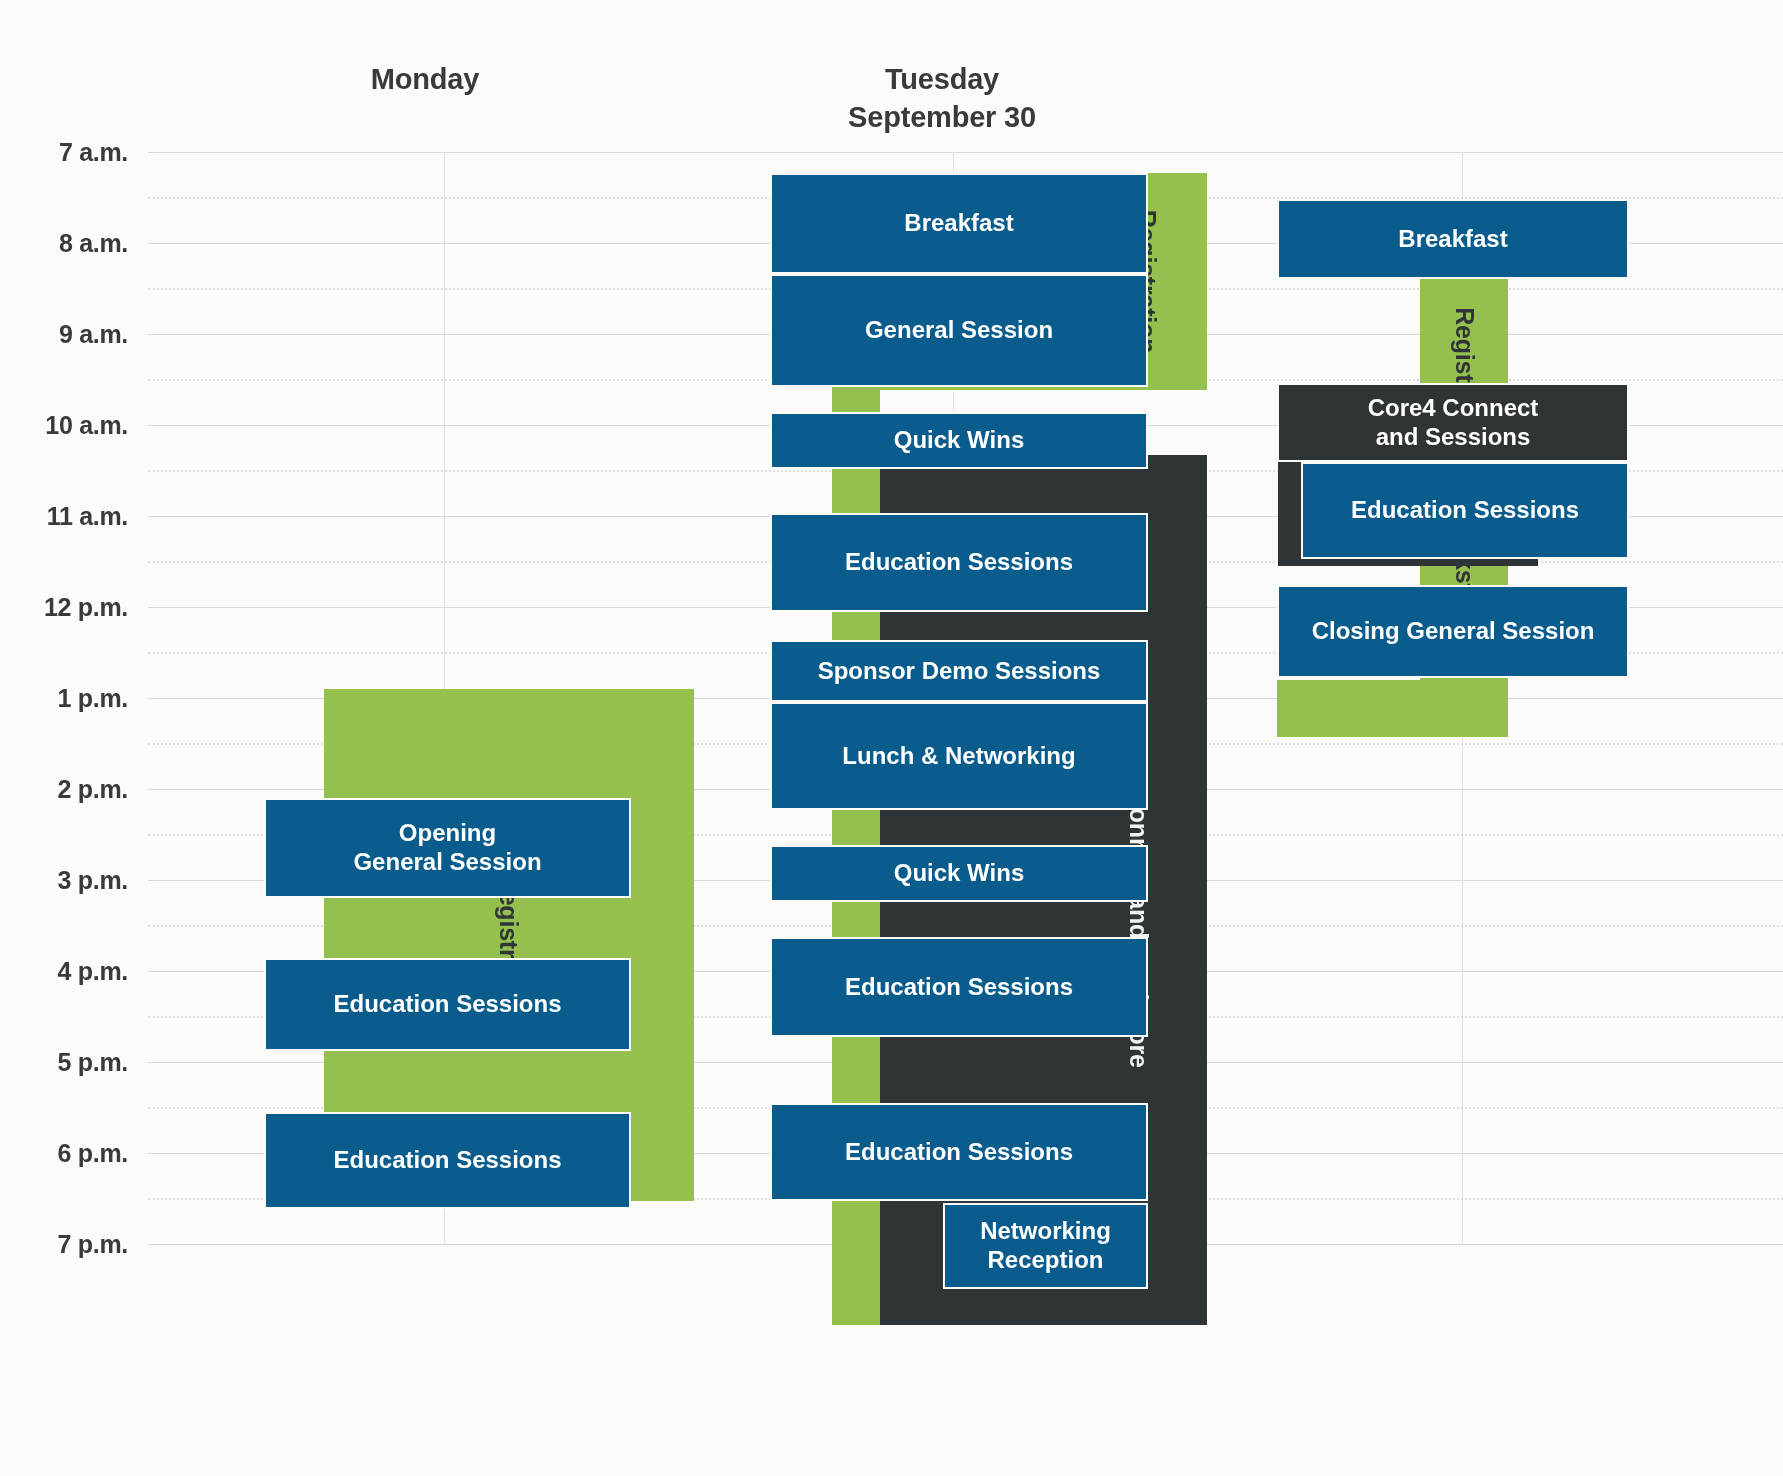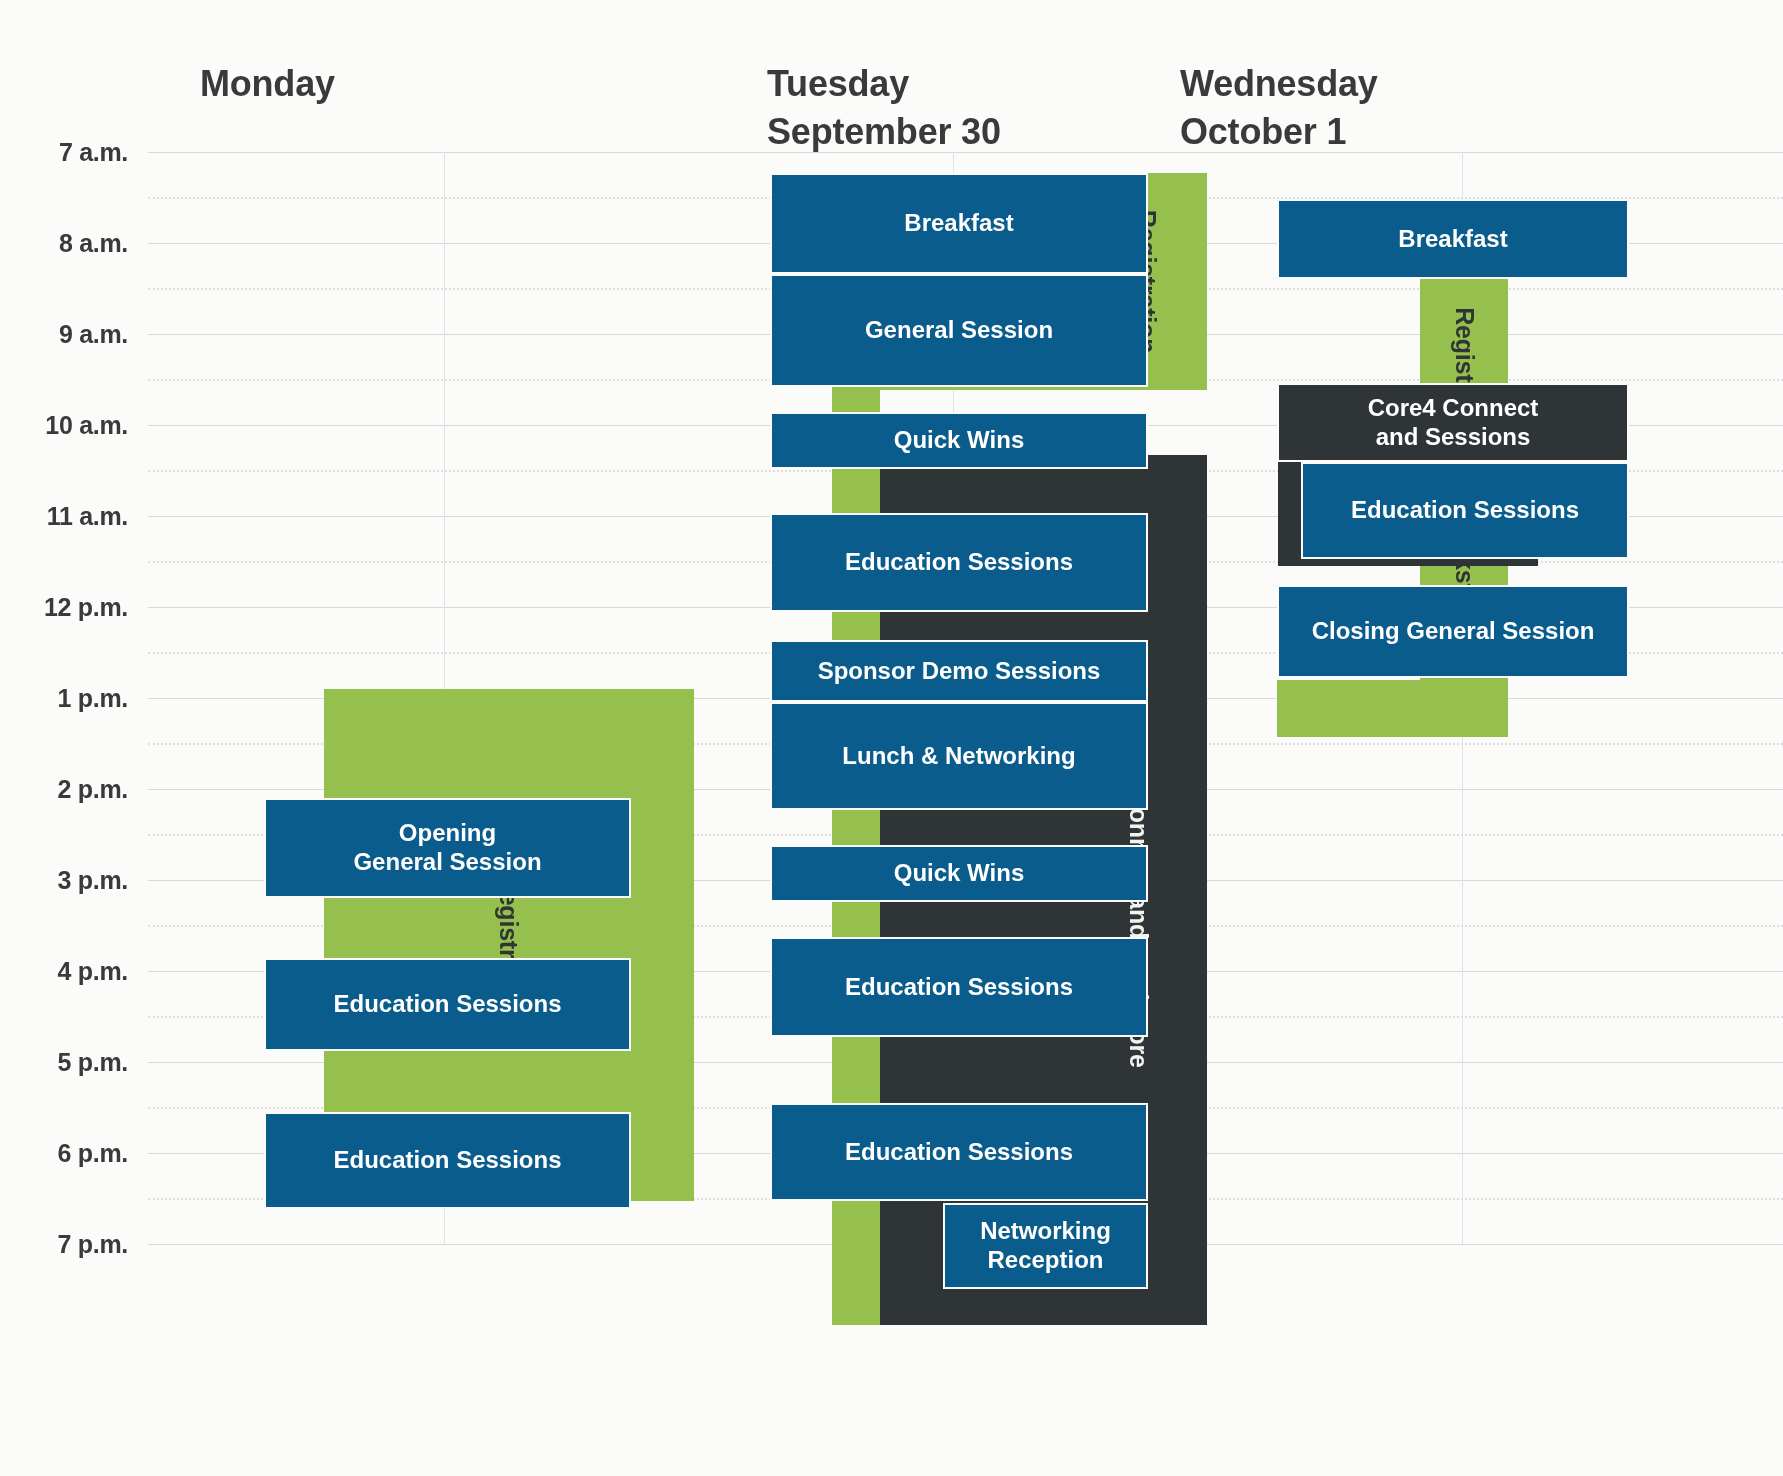--- a/index.html
+++ b/index.html
@@ -9,23 +9,24 @@
     font-family:"Liberation Sans", sans-serif;
     overflow:hidden;
     position:relative;
   }
   
   #stage{position:absolute;inset:0;}
 
   
   .col-header{
     position:absolute;
+    text-align:center;
     color:#3A3A3A;
     font-weight:bold;
-    font-size:36px;
+    font-size:29px;
     line-height:1.32;
     letter-spacing:-0.2px;
   }
 
   
   .hline{position:absolute;left:148px;right:0;height:1px;background:#D9D9D9;}
   .hline.dotted{background:none;border-top:2px dotted #DEDEDE;height:0;}
   .vline{position:absolute;top:152px;width:1px;background:#E2E2E2;}
 
   .ylabel{
@@ -127,24 +128,20 @@
   <div class="ylabel" style="top:1153px">6 p.m.</div>
   <div class="ylabel" style="top:1244px">7 p.m.</div>
 
   <div class="col-header" style="left:200px; top:60px; width:450px">
     <div>Monday</div>
   </div>
   <div class="col-header" style="left:767px; top:60px; width:350px">
     <div>Tuesday</div>
     <div>September 30</div>
   </div>
-  <div class="col-header" style="left:1180px; top:60px; width:400px">
-    <div>Wednesday</div>
-    <div>October 1</div>
-  </div>
 
   <div class="vband green" style="left:324px; top:689px; width:370px; height:512px">
     <span class="vtxt">Registration</span>
   </div>
   <div class="blk blue" style="left:264px; top:798px; width:367px; height:100px">Opening
 General Session</div>
   <div class="blk blue" style="left:264px; top:958px; width:367px; height:93px">Education Sessions</div>
   <div class="blk blue" style="left:264px; top:1112px; width:367px; height:97px">Education Sessions</div>
 
   <div class="vband green" style="left:832px; top:173px; width:375px; height:217px">

